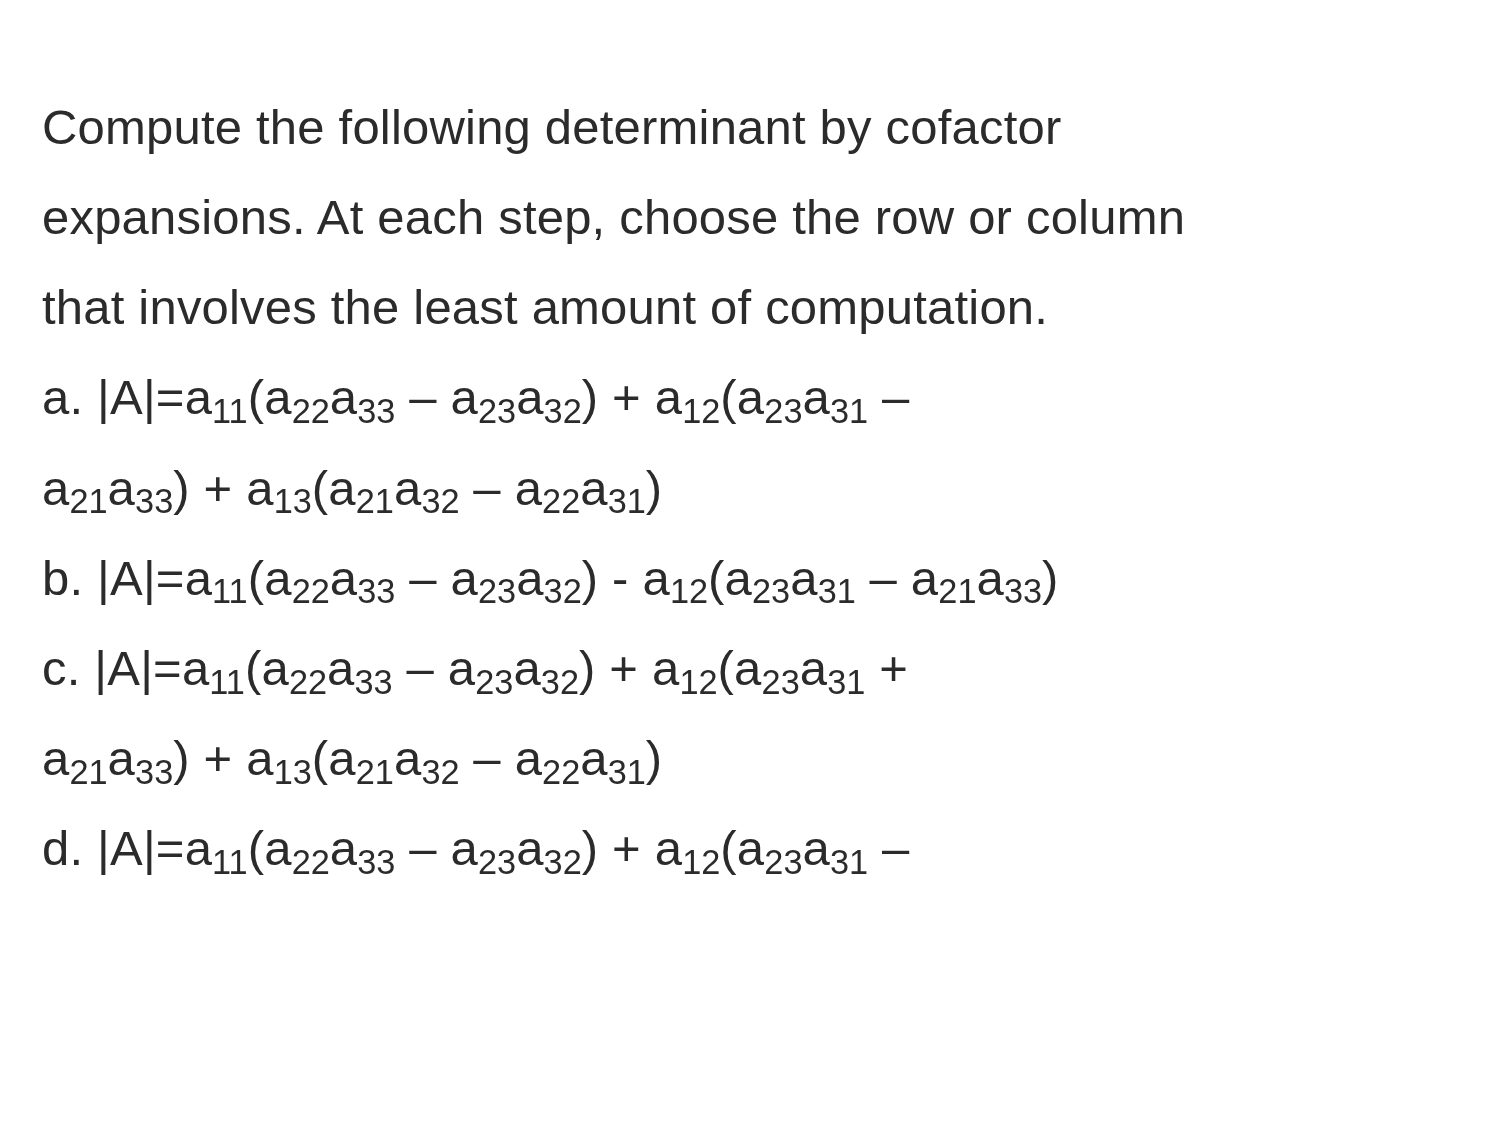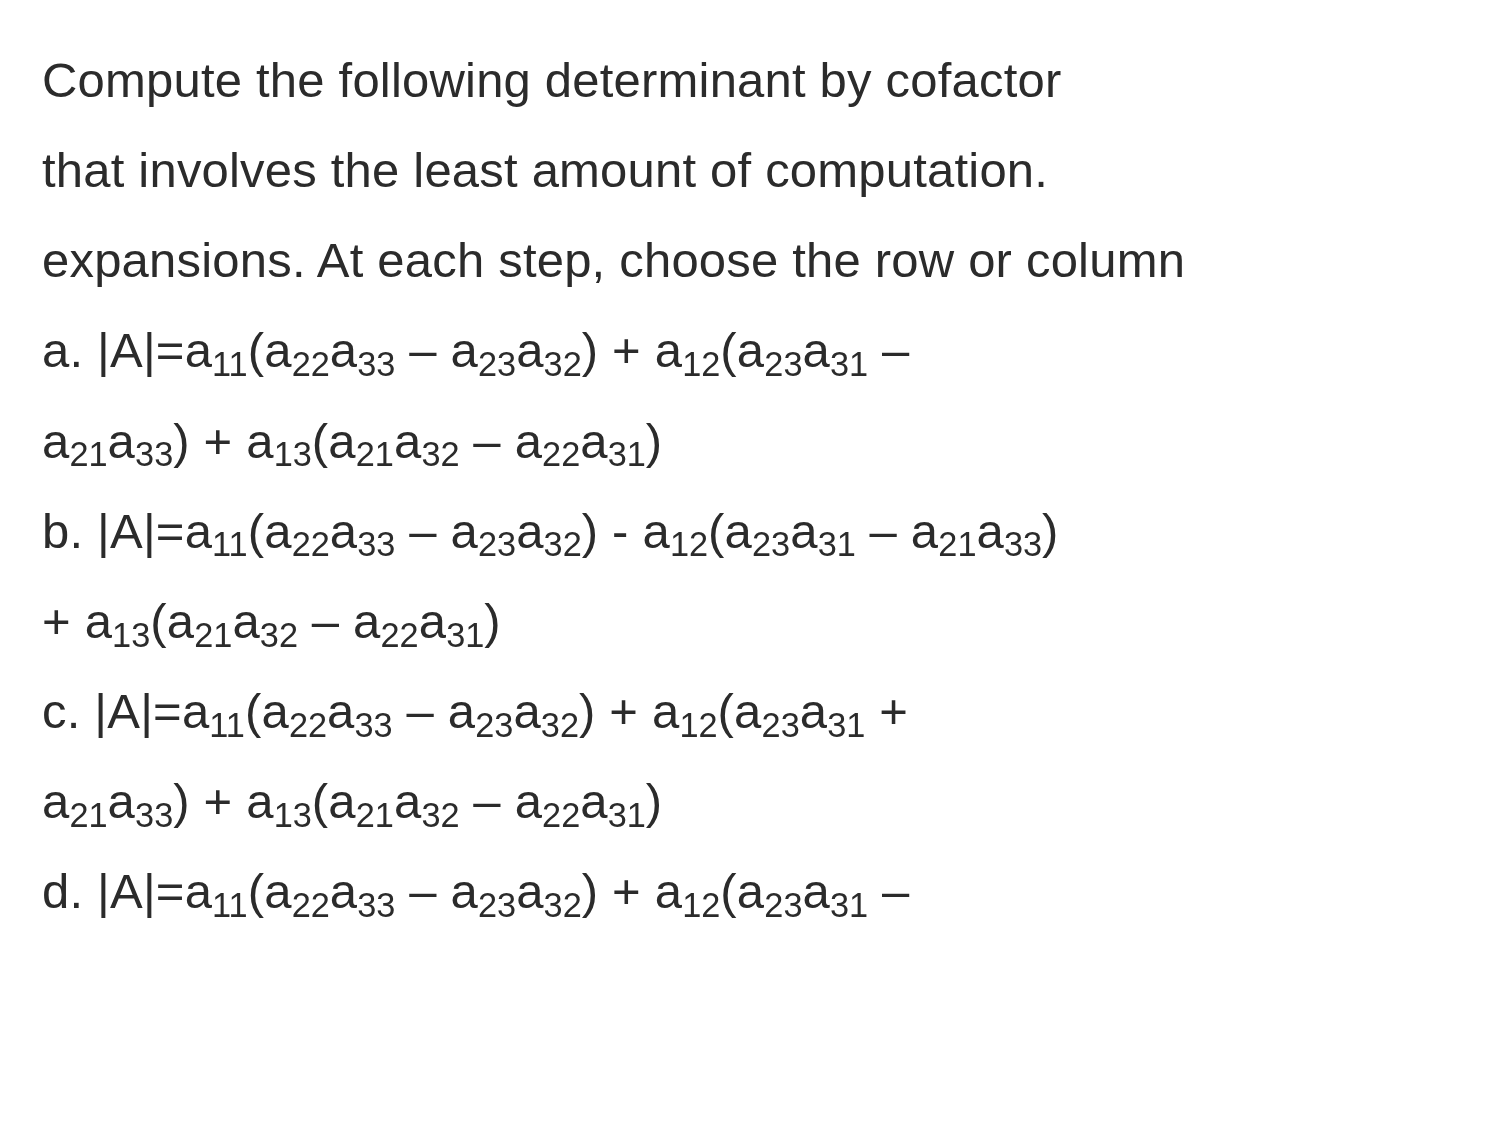--- a/index.html
+++ b/index.html
@@ -5,21 +5,21 @@
   html, body {
     margin: 0;
     padding: 0;
     width: 1500px;
     height: 1128px;
     background: #ffffff;
     font-family: -apple-system, BlinkMacSystemFont, "Segoe UI", Helvetica, Arial, sans-serif;
     color: #222222;
   }
   .page {
-    padding: 35px 40px 40px 42px;
+    padding: 82px 40px 40px 42px;
     box-sizing: border-box;
     width: 1500px;
   }
   .line {
     font-size: 49px;
     line-height: 1.84;
     letter-spacing: 0.2px;
     color: #2b2b2b;
     white-space: nowrap;
   }
@@ -31,35 +31,32 @@
     letter-spacing: 0px;
     text-align: right;
   }
 </style>
 </head>
 <body>
 
 <div class="page">
 
   <div class="line">Compute the following determinant by cofactor</div>
+  <div class="line">expansions. At each step, choose the row or column</div>
   <div class="line">that involves the least amount of computation.</div>
-  <div class="line">expansions. At each step, choose the row or column</div>
 
   <div class="line">
     <span>a. |A|=a</span><span class="sub">11</span><span>(a</span><span class="sub">22</span><span>a</span><span class="sub">33</span><span> – a</span><span class="sub">23</span><span>a</span><span class="sub">32</span><span>) + a</span><span class="sub">12</span><span>(a</span><span class="sub">23</span><span>a</span><span class="sub">31</span><span> –</span>
   </div>
   <div class="line">
     <span>a</span><span class="sub">21</span><span>a</span><span class="sub">33</span><span>) + a</span><span class="sub">13</span><span>(a</span><span class="sub">21</span><span>a</span><span class="sub">32</span><span> – a</span><span class="sub">22</span><span>a</span><span class="sub">31</span><span>)</span>
   </div>
 
   <div class="line">
     <span>b. |A|=a</span><span class="sub">11</span><span>(a</span><span class="sub">22</span><span>a</span><span class="sub">33</span><span> – a</span><span class="sub">23</span><span>a</span><span class="sub">32</span><span>) - a</span><span class="sub">12</span><span>(a</span><span class="sub">23</span><span>a</span><span class="sub">31</span><span> – a</span><span class="sub">21</span><span>a</span><span class="sub">33</span><span>)</span>
-  </div>
-  <div class="line">
-    <span>+ a</span><span class="sub">13</span><span>(a</span><span class="sub">21</span><span>a</span><span class="sub">32</span><span> – a</span><span class="sub">22</span><span>a</span><span class="sub">31</span><span>)</span>
   </div>
 
   <div class="line">
     <span>c. |A|=a</span><span class="sub">11</span><span>(a</span><span class="sub">22</span><span>a</span><span class="sub">33</span><span> – a</span><span class="sub">23</span><span>a</span><span class="sub">32</span><span>) + a</span><span class="sub">12</span><span>(a</span><span class="sub">23</span><span>a</span><span class="sub">31</span><span> +</span>
   </div>
   <div class="line">
     <span>a</span><span class="sub">21</span><span>a</span><span class="sub">33</span><span>) + a</span><span class="sub">13</span><span>(a</span><span class="sub">21</span><span>a</span><span class="sub">32</span><span> – a</span><span class="sub">22</span><span>a</span><span class="sub">31</span><span>)</span>
   </div>
 
   <div class="line">

